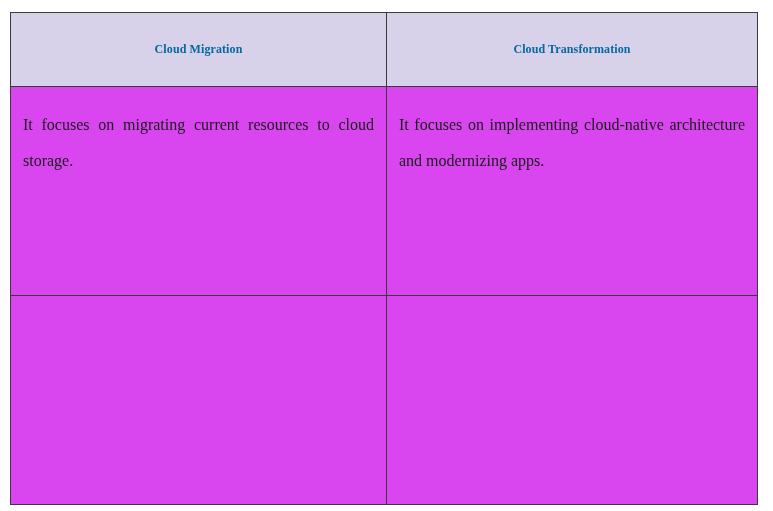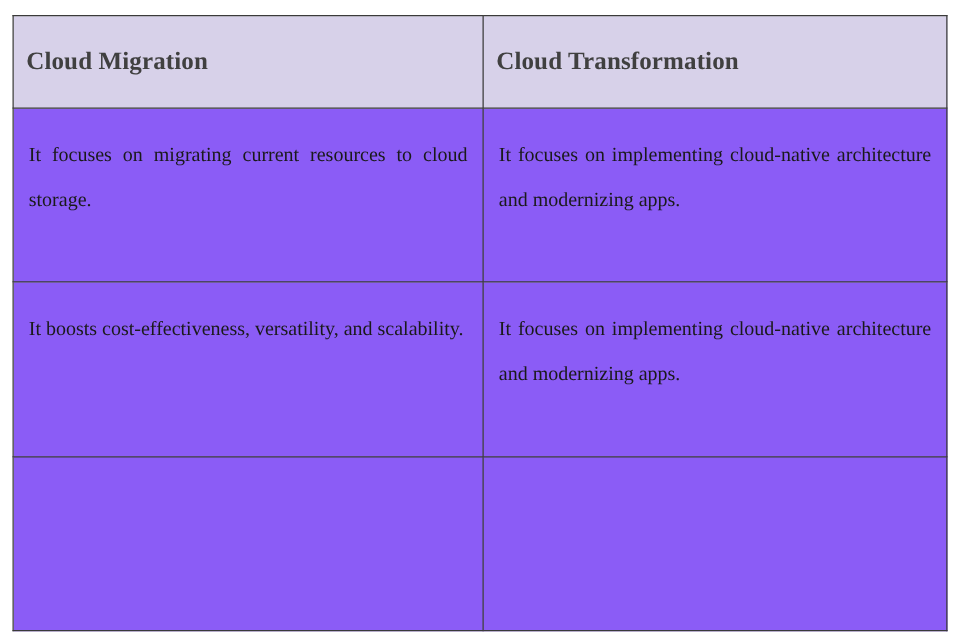--- a/index.html
+++ b/index.html
@@ -31,33 +31,33 @@
     height: 493px;
     border: 1px solid #3a3a3a;
   }
 
   table.comparison-table col.col-left  { width: 376px; }
   table.comparison-table col.col-right { width: 371px; }
 
   th.header-cell {
     background: #d7d1e9;
     border: 1px solid #3a3a3a;
-    text-align: left;
+    text-align: center;
     vertical-align: middle;
     font-weight: bold;
-    font-size: 20px;
-    color: #404040;
+    font-size: 12px;
+    color: #0369a1;
     height: 73px;
     padding: 0 10px;
     letter-spacing: 0.1px;
   }
 
   td.body-cell {
     border: 1px solid #3a3a3a;
-    background: #8b5cf6;
+    background: #d946ef;
     vertical-align: top;
     text-align: justify;
     text-justify: inter-word;
     font-size: 16px;
     line-height: 36px;
     color: #1a1a1a;
     padding: 20px 12px 10px 12px;
     height: 105px;
   }
 
@@ -89,28 +89,20 @@
       <tr class="body-row">
         <td class="body-cell">
           <span class="cell-text">It focuses on migrating current resources to cloud storage.</span>
         </td>
         <td class="body-cell">
           <span class="cell-text">It focuses on implementing cloud-native architecture and modernizing apps.</span>
         </td>
       </tr>
       <tr class="body-row">
         <td class="body-cell">
-          <span class="cell-text">It boosts cost-effectiveness, versatility, and scalability.</span>
-        </td>
-        <td class="body-cell">
-          <span class="cell-text">It focuses on implementing cloud-native architecture and modernizing apps.</span>
-        </td>
-      </tr>
-      <tr class="body-row">
-        <td class="body-cell">
           
         </td>
         <td class="body-cell">
           
         </td>
       </tr>
     </tbody>
   </table>
 </div>
 

